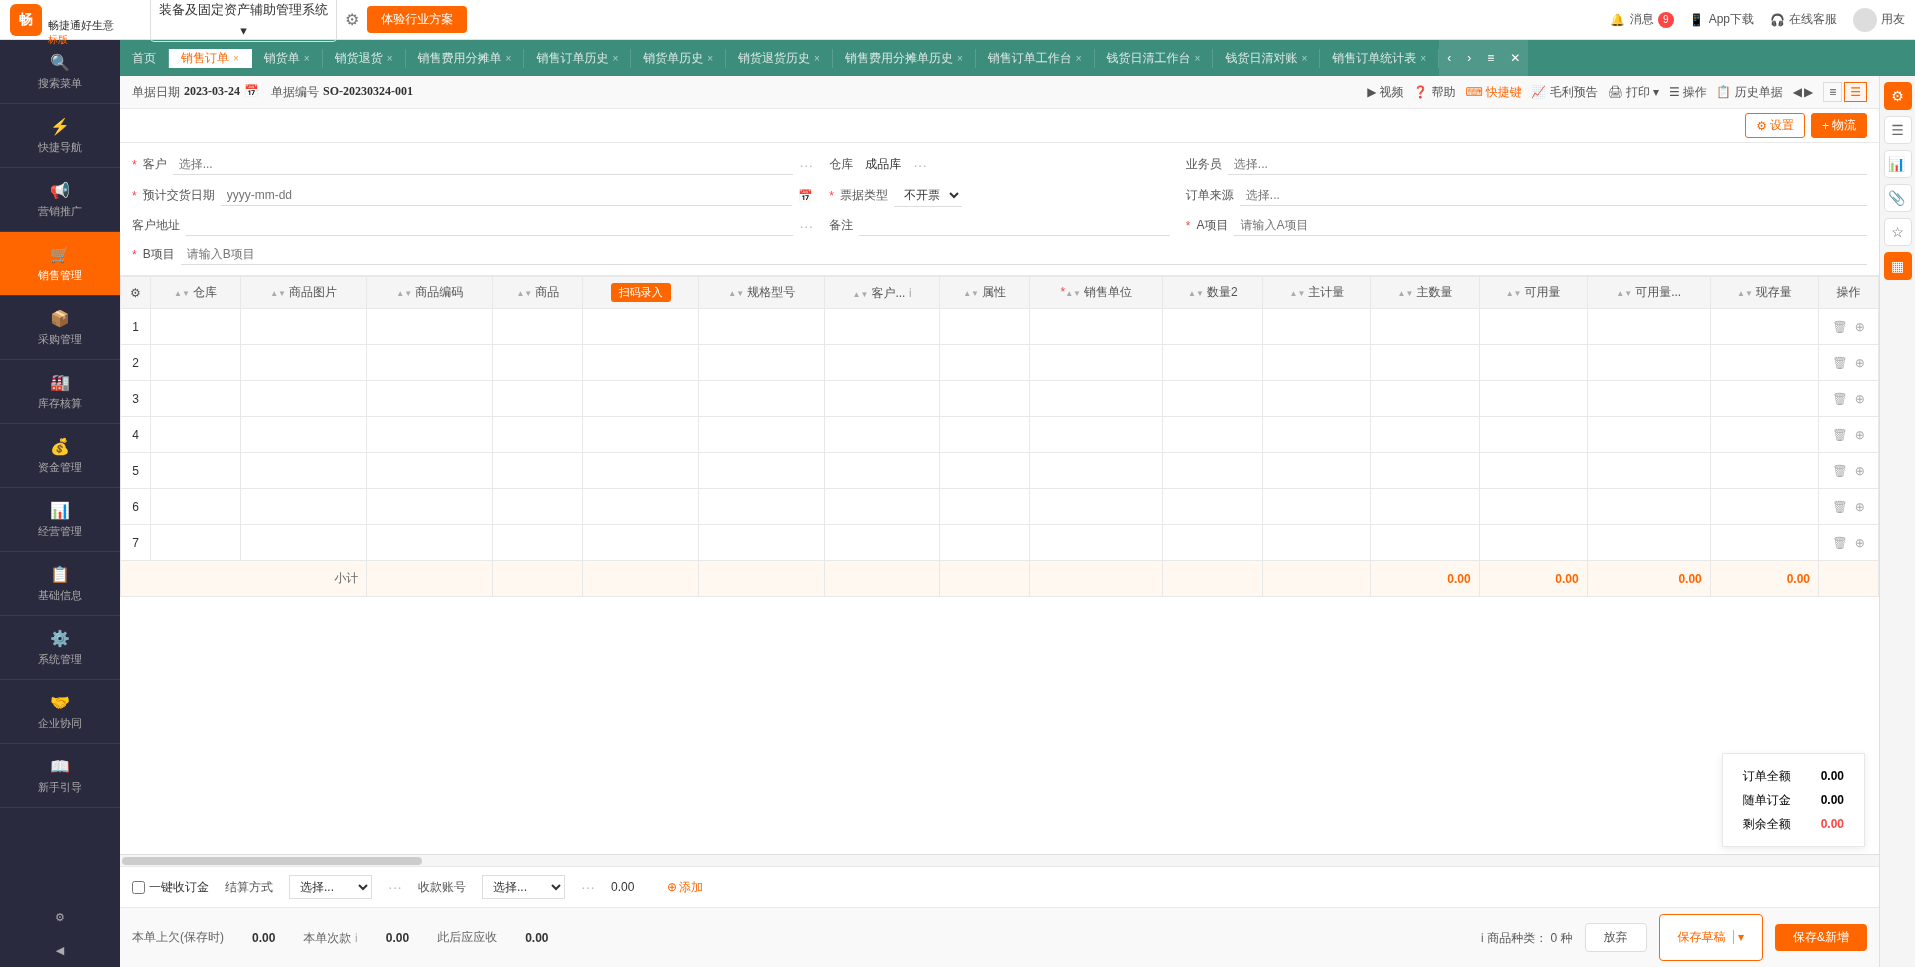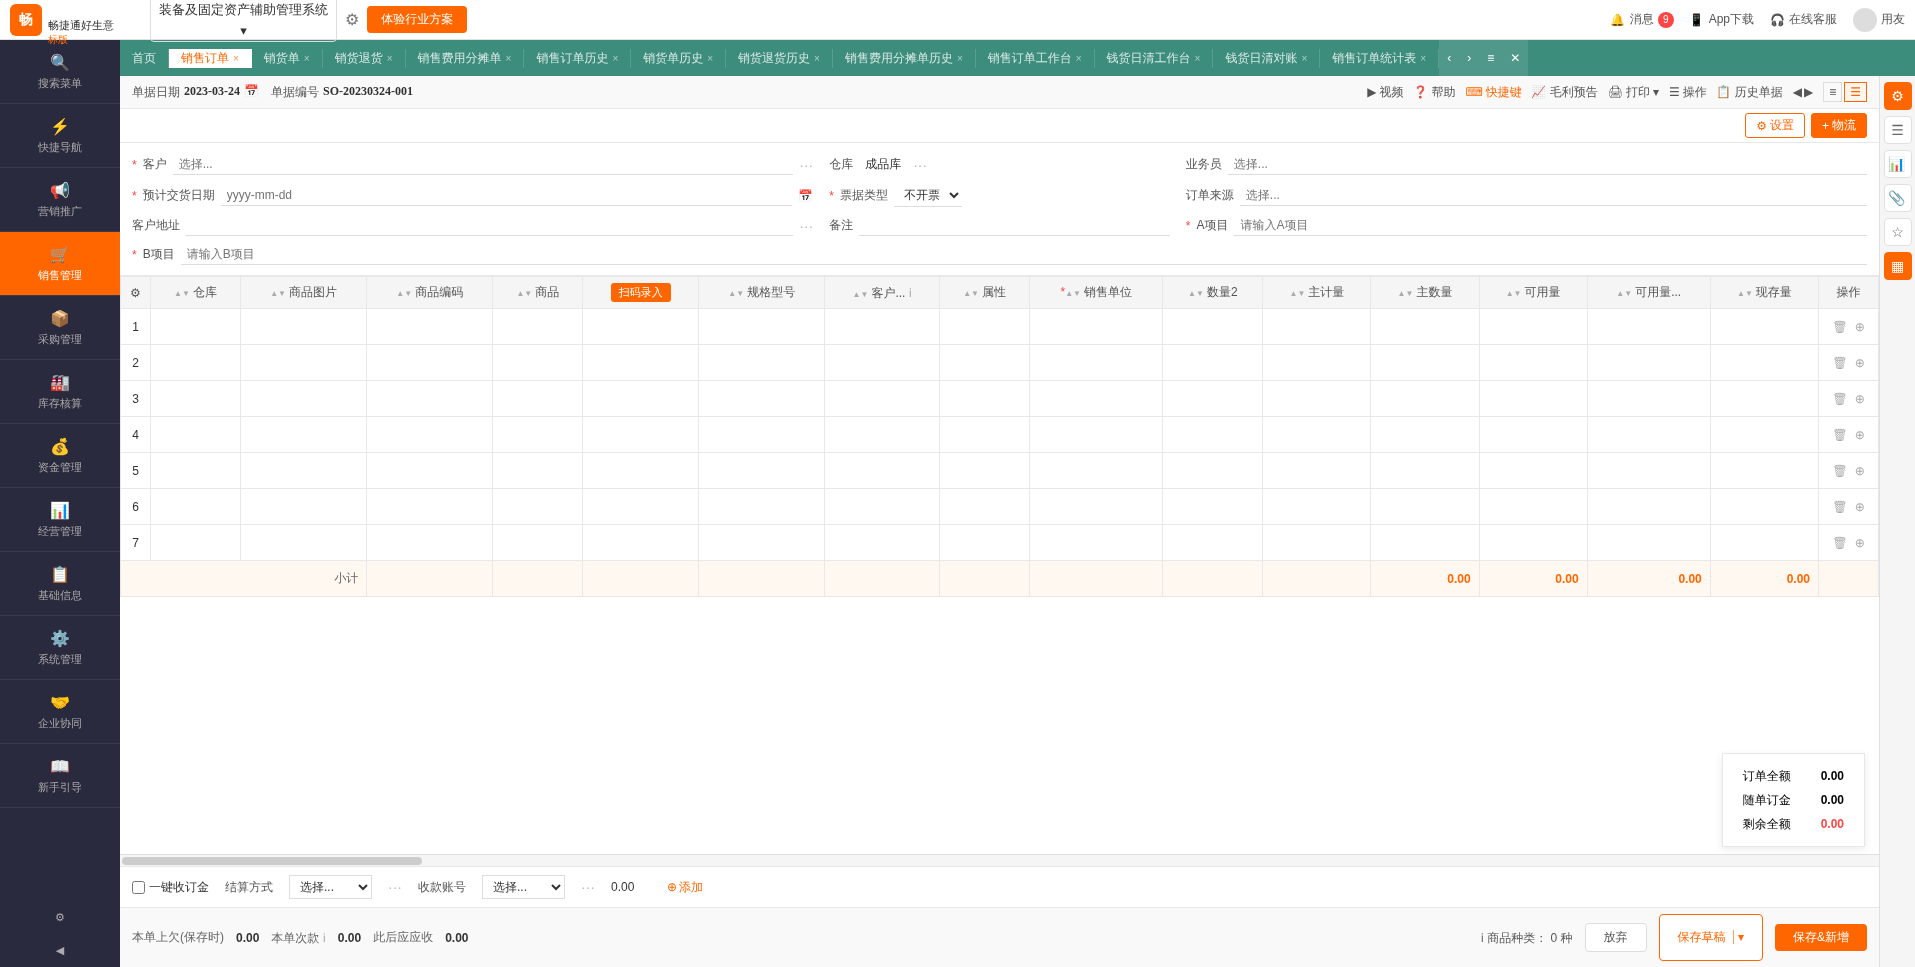--- a/index.html
+++ b/index.html
@@ -439,21 +439,21 @@
       min-width: 40px;
     }
 
     
     .status-bar {
       padding: 6px 12px;
       background: #f9f9f9;
       border-top: 1px solid #e8e8e8;
       display: flex;
       align-items: center;
-      gap: 12px;
+      gap: 28px;
       font-size: 12px;
       color: #666;
       flex-shrink: 0;
     }
     .status-bar-right {
       margin-left: auto;
       display: flex;
       align-items: center;
       gap: 12px;
     }

